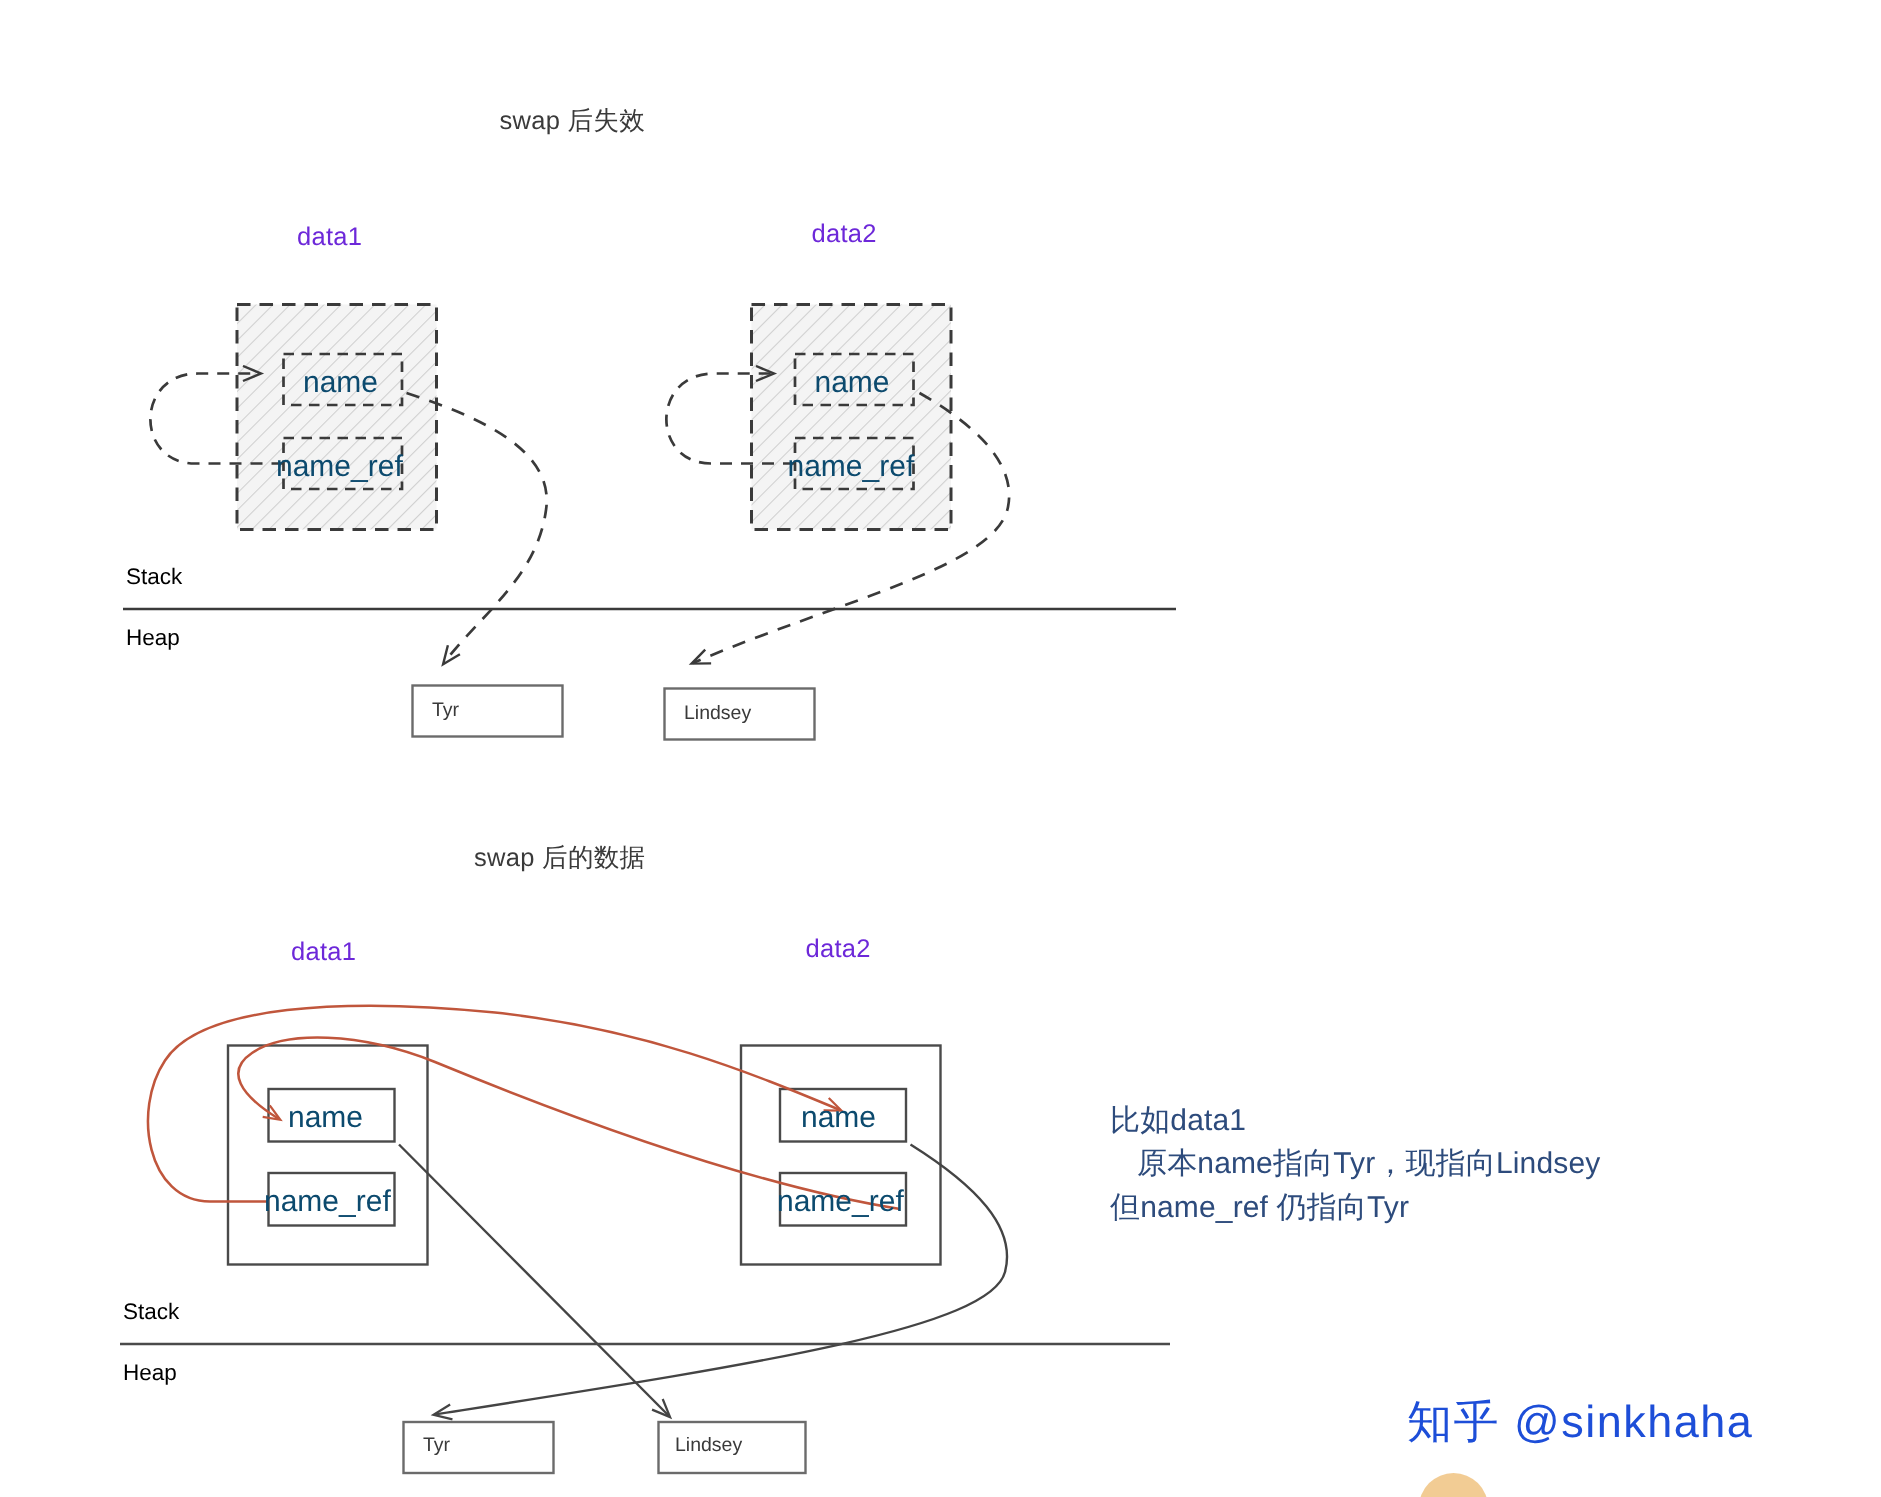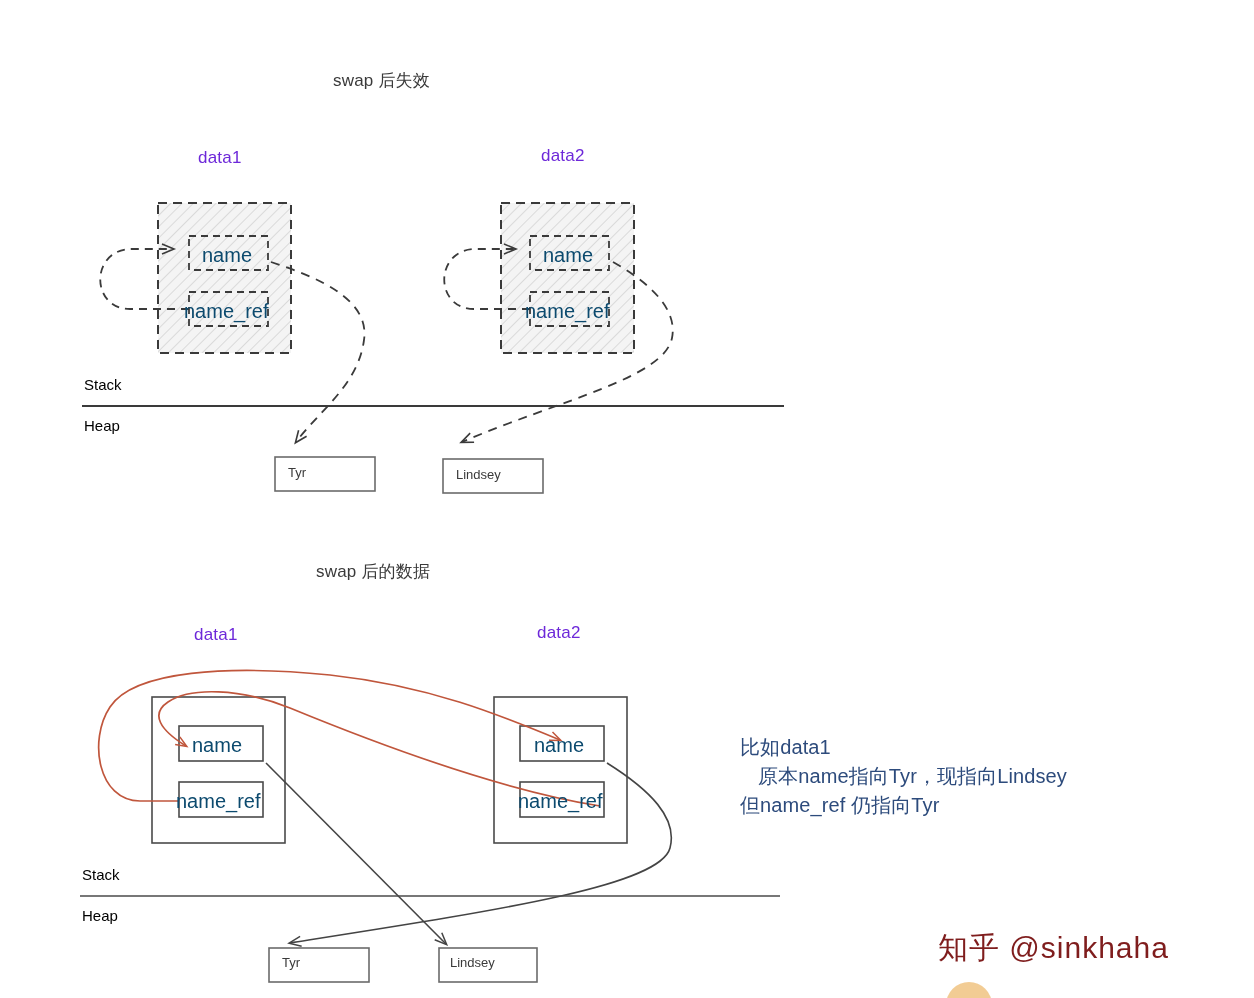--- a/index.html
+++ b/index.html
@@ -56,21 +56,21 @@
     color: #3a3a3a;
   }
   .note-line {
     font-size: 20px;
     color: #2d4b7c;
     letter-spacing: 0.1px;
   }
   .watermark {
     position: absolute;
     font-size: 30px;
-    color: #7f1d1d;
+    color: #1d4ed8;
     letter-spacing: 1px;
     white-space: pre;
   }
   .avatar-dot {
     position: absolute;
     width: 46px;
     height: 46px;
     border-radius: 50%;
     background: #e8a33d;
     opacity: 0.55;

